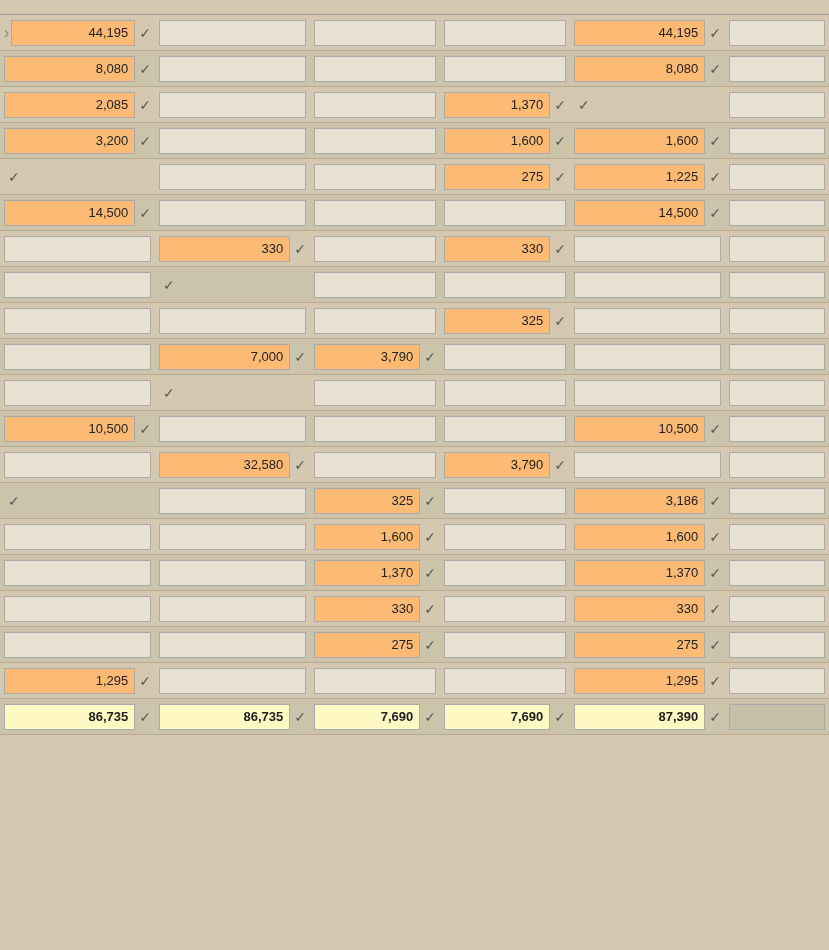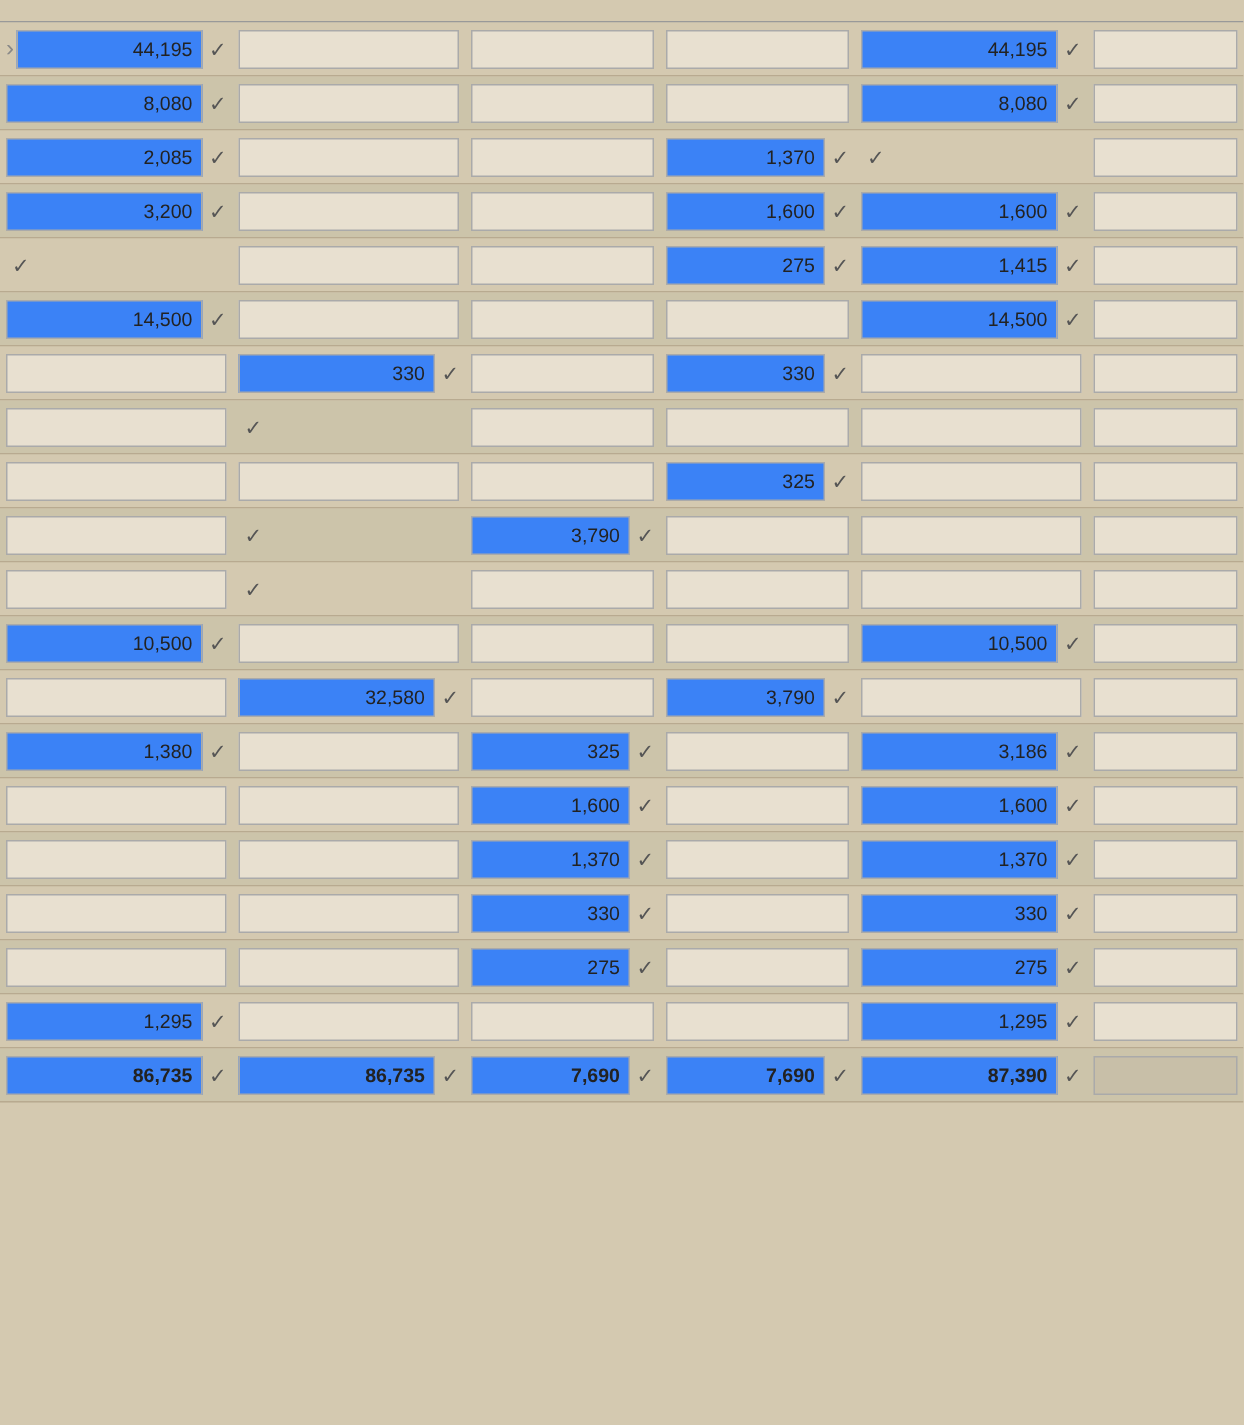--- a/index.html
+++ b/index.html
@@ -70,21 +70,21 @@
       padding-right: 4px;
       font-size: 13px;
       color: #222;
       display: flex;
       align-items: center;
       justify-content: flex-end;
       padding: 0 6px;
       position: relative;
     }
     .input-box.has-value {
-      background: #3b82f6;
+      background: #fdba74;
     }
     .input-box.empty {
       background: #e8e0d0;
       color: transparent;
     }
     .check {
       color: #555;
       font-size: 14px;
       margin-left: 4px;
       flex-shrink: 0;
@@ -92,21 +92,21 @@
     .cell-inner {
       display: flex;
       align-items: center;
       width: 100%;
     }
     .last-row .input-box {
       background: #c8bfa8;
       font-weight: bold;
     }
     .last-row .input-box.has-value {
-      background: #3b82f6;
+      background: #fef9c3;
     }
   </style>
 </head>
 <body>
 
 <div class="table-container">
 
   <div class="header-row">
     <div class="col col-0">
       <div></div>
@@ -279,21 +279,21 @@
           </div>
         </div>
         <div class="cell cell-3">
           <div class="cell-inner">
             <div class="input-box has-value">275</div>
             <span class="check">✓</span>
           </div>
         </div>
         <div class="cell cell-4">
           <div class="cell-inner">
-            <div class="input-box has-value">1,415</div>
+            <div class="input-box has-value">1,225</div>
             <span class="check">✓</span>
           </div>
         </div>
         <div class="cell cell-5">
           <div class="input-box empty"></div>
         </div>
       </div>
       <div class="data-row">
         <div class="cell cell-0">
           <div class="cell-inner">
@@ -420,20 +420,21 @@
         </div>
       </div>
       <div class="data-row">
         <div class="cell cell-0">
           <div class="cell-inner">
             <div class="input-box empty"></div>
           </div>
         </div>
         <div class="cell cell-1">
           <div class="cell-inner">
+            <div class="input-box has-value">7,000</div>
             <span class="check">✓</span>
           </div>
         </div>
         <div class="cell cell-2">
           <div class="cell-inner">
             <div class="input-box has-value">3,790</div>
             <span class="check">✓</span>
           </div>
         </div>
         <div class="cell cell-3">
@@ -540,21 +541,20 @@
             <div class="input-box empty"></div>
           </div>
         </div>
         <div class="cell cell-5">
           <div class="input-box empty"></div>
         </div>
       </div>
       <div class="data-row">
         <div class="cell cell-0">
           <div class="cell-inner">
-            <div class="input-box has-value">1,380</div>
             <span class="check">✓</span>
           </div>
         </div>
         <div class="cell cell-1">
           <div class="cell-inner">
             <div class="input-box empty"></div>
           </div>
         </div>
         <div class="cell cell-2">
           <div class="cell-inner">

